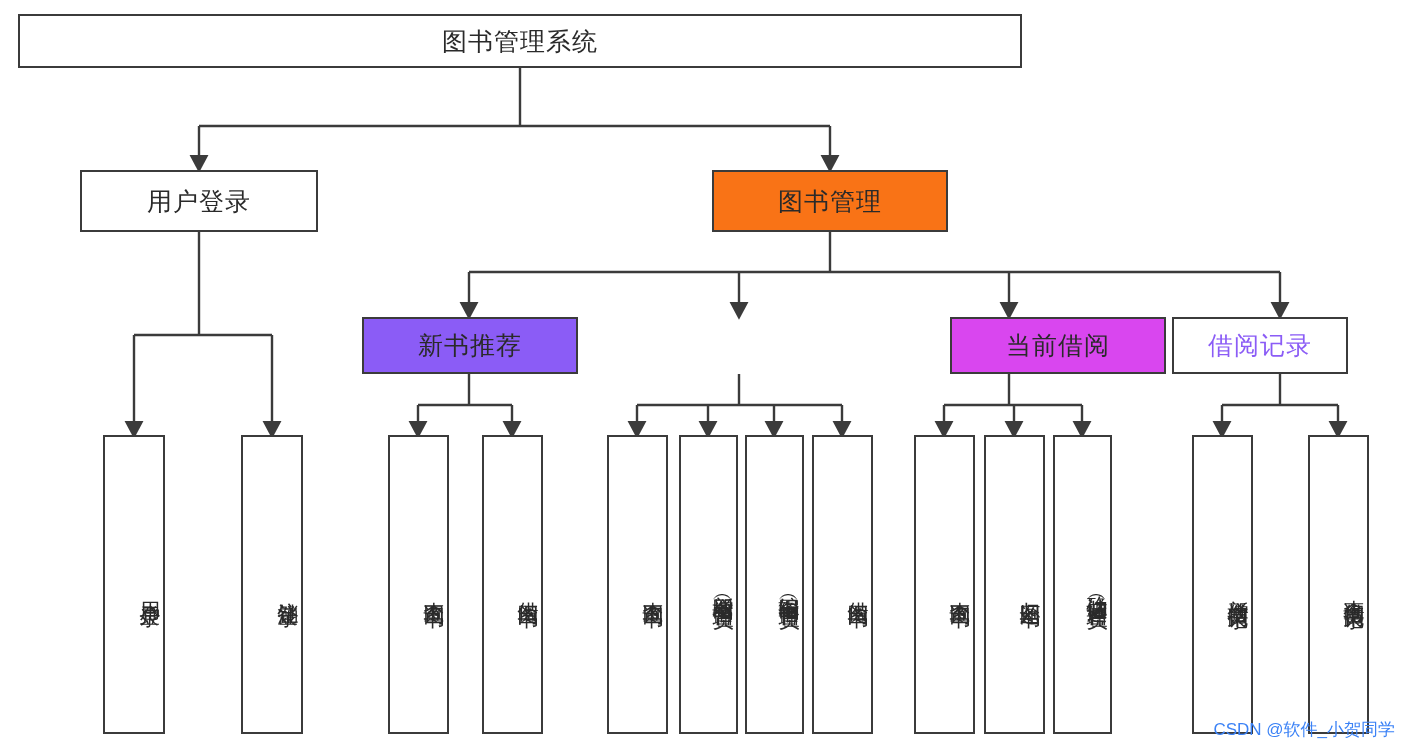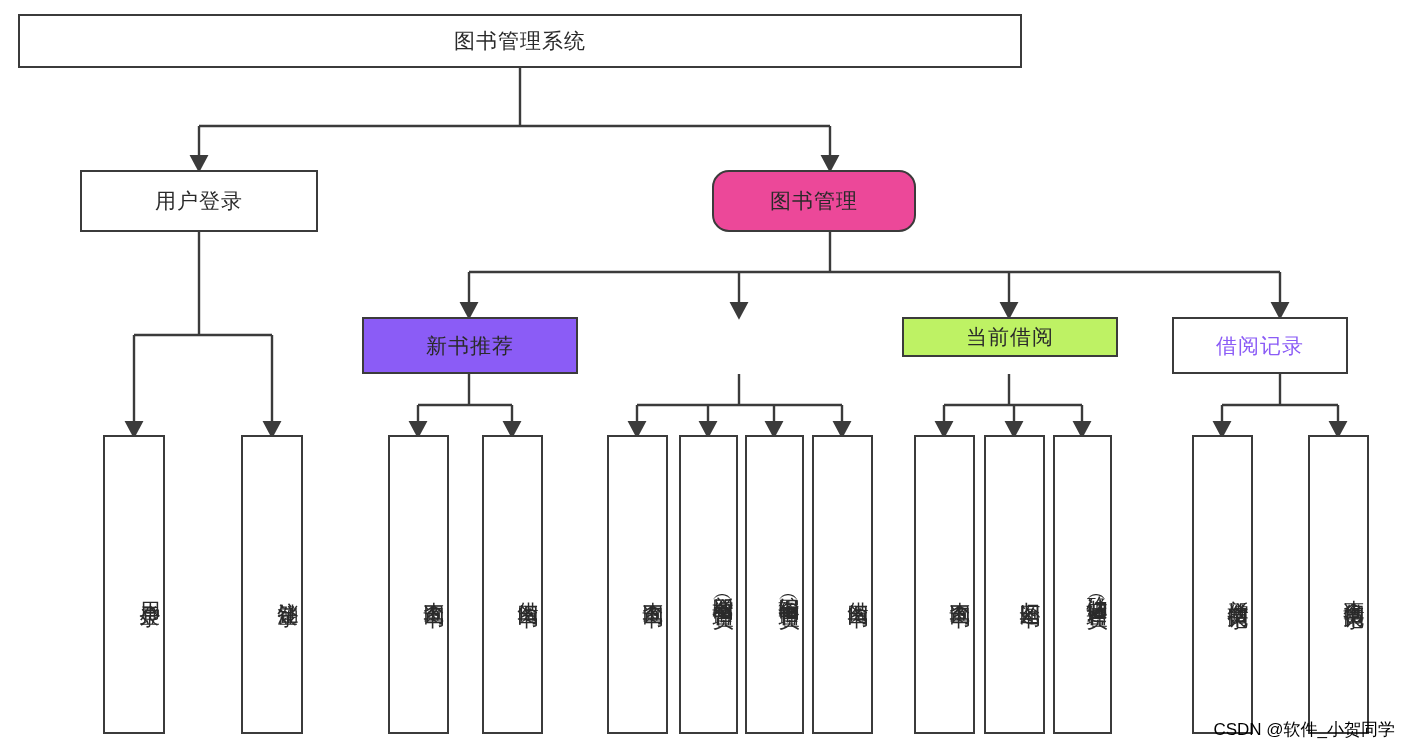--- a/index.html
+++ b/index.html
@@ -31,21 +31,21 @@
     box-sizing: border-box;
     border: 2px solid #3b3b3b;
     background: #ffffff;
     display: flex;
     align-items: center;
     justify-content: center;
     color: #2a2a2a;
     z-index: 2;
   }
   .node.horiz {
-    font-size: 21px;
+    font-size: 25px;
     letter-spacing: 1px;
   }
   .node.vert {
     writing-mode: vertical-rl;
     text-orientation: upright;
     font-size: 21px;
     line-height: 1.25;
     align-items: flex-start;
     justify-content: center;
     padding-top: 8px;
@@ -129,35 +129,35 @@
       <path d="M1280,374 L1280,405" stroke="#3b3b3b" stroke-width="2.4" fill="none"></path>
       <path d="M1222,405 L1338,405" stroke="#3b3b3b" stroke-width="2.4" fill="none"></path>
       <path d="M1222,405 L1222,426" stroke="#3b3b3b" stroke-width="2.4" fill="none" marker-end="url(#arrow)"></path>
       <path d="M1338,405 L1338,426" stroke="#3b3b3b" stroke-width="2.4" fill="none" marker-end="url(#arrow)"></path>
     </g>
   </svg>
 
   <div class="node horiz" style="left: 18px; top: 14px; width: 1004px; height: 54px; border-color: rgb(59, 59, 59); background: rgb(255, 255, 255); color: rgb(42, 42, 42);">图书管理系统</div>
 
   <div class="node horiz" style="left: 80px; top: 170px; width: 238px; height: 62px; border-color: rgb(59, 59, 59); background: rgb(255, 255, 255); color: rgb(42, 42, 42);">用户登录</div>
-  <div class="node horiz" style="left: 712px; top: 170px; width: 204px; height: 62px; border-color: rgb(59, 59, 59); background: #ec4899; color: rgb(42, 42, 42); border-radius: 17px;">图书管理</div>
+  <div class="node horiz" style="left: 712px; top: 170px; width: 236px; height: 62px; border-color: rgb(59, 59, 59); background: #f97316; color: rgb(42, 42, 42);">图书管理</div>
 
   <div class="node horiz" style="left: 362px; top: 317px; width: 216px; height: 57px; border-color: rgb(59, 59, 59); background: #8b5cf6; color: rgb(42, 42, 42);">新书推荐</div>
-  <div class="node horiz" style="left: 902px; top: 317px; width: 216px; height: 40px; border-color: rgb(59, 59, 59); background: #bef264; color: rgb(42, 42, 42);">当前借阅</div>
+  <div class="node horiz" style="left: 950px; top: 317px; width: 216px; height: 57px; border-color: rgb(59, 59, 59); background: #d946ef; color: rgb(42, 42, 42);">当前借阅</div>
   <div class="node horiz" style="left: 1172px; top: 317px; width: 176px; height: 57px; border-color: rgb(59, 59, 59); background: rgb(255, 255, 255); color: #8b5cf6;">借阅记录</div>
 
   <div class="node vert" style="left: 103px; top: 435px; width: 62px; height: 299px; border-color: rgb(59, 59, 59); background: rgb(255, 255, 255); color: rgb(42, 42, 42);">用户登录</div>
   <div class="node vert" style="left: 241px; top: 435px; width: 62px; height: 299px; border-color: rgb(59, 59, 59); background: rgb(255, 255, 255); color: rgb(42, 42, 42);">注销登录</div>
   <div class="node vert" style="left: 388px; top: 435px; width: 61px; height: 299px; border-color: rgb(59, 59, 59); background: rgb(255, 255, 255); color: rgb(42, 42, 42);">查询图书</div>
   <div class="node vert" style="left: 482px; top: 435px; width: 61px; height: 299px; border-color: rgb(59, 59, 59); background: rgb(255, 255, 255); color: rgb(42, 42, 42);">借阅图书</div>
   <div class="node vert" style="left: 607px; top: 435px; width: 61px; height: 299px; border-color: rgb(59, 59, 59); background: rgb(255, 255, 255); color: rgb(42, 42, 42);">查询图书</div>
   <div class="node vert tall-text" style="left: 679px; top: 435px; width: 59px; height: 299px; border-color: rgb(59, 59, 59); background: rgb(255, 255, 255); color: rgb(42, 42, 42);">新增图书（管理员）</div>
   <div class="node vert tall-text" style="left: 745px; top: 435px; width: 59px; height: 299px; border-color: rgb(59, 59, 59); background: rgb(255, 255, 255); color: rgb(42, 42, 42);">编辑图书（管理员）</div>
   <div class="node vert" style="left: 812px; top: 435px; width: 61px; height: 299px; border-color: rgb(59, 59, 59); background: rgb(255, 255, 255); color: rgb(42, 42, 42);">借阅图书</div>
   <div class="node vert" style="left: 914px; top: 435px; width: 61px; height: 299px; border-color: rgb(59, 59, 59); background: rgb(255, 255, 255); color: rgb(42, 42, 42);">查询图书</div>
   <div class="node vert" style="left: 984px; top: 435px; width: 61px; height: 299px; border-color: rgb(59, 59, 59); background: rgb(255, 255, 255); color: rgb(42, 42, 42);">归还图书</div>
   <div class="node vert tall-text" style="left: 1053px; top: 435px; width: 59px; height: 299px; border-color: rgb(59, 59, 59); background: rgb(255, 255, 255); color: rgb(42, 42, 42);">确认归还（管理员）</div>
   <div class="node vert" style="left: 1192px; top: 435px; width: 61px; height: 299px; border-color: rgb(59, 59, 59); background: rgb(255, 255, 255); color: rgb(42, 42, 42);">新增借阅记录</div>
   <div class="node vert" style="left: 1308px; top: 435px; width: 61px; height: 299px; border-color: rgb(59, 59, 59); background: rgb(255, 255, 255); color: rgb(42, 42, 42);">查询借阅记录</div>
 
-  <div class="watermark" style="color: #000000;">CSDN @软件_小贺同学</div>
+  <div class="watermark" style="color: #3b82f6;">CSDN @软件_小贺同学</div>
 
 </div>
 
 </body></html>

